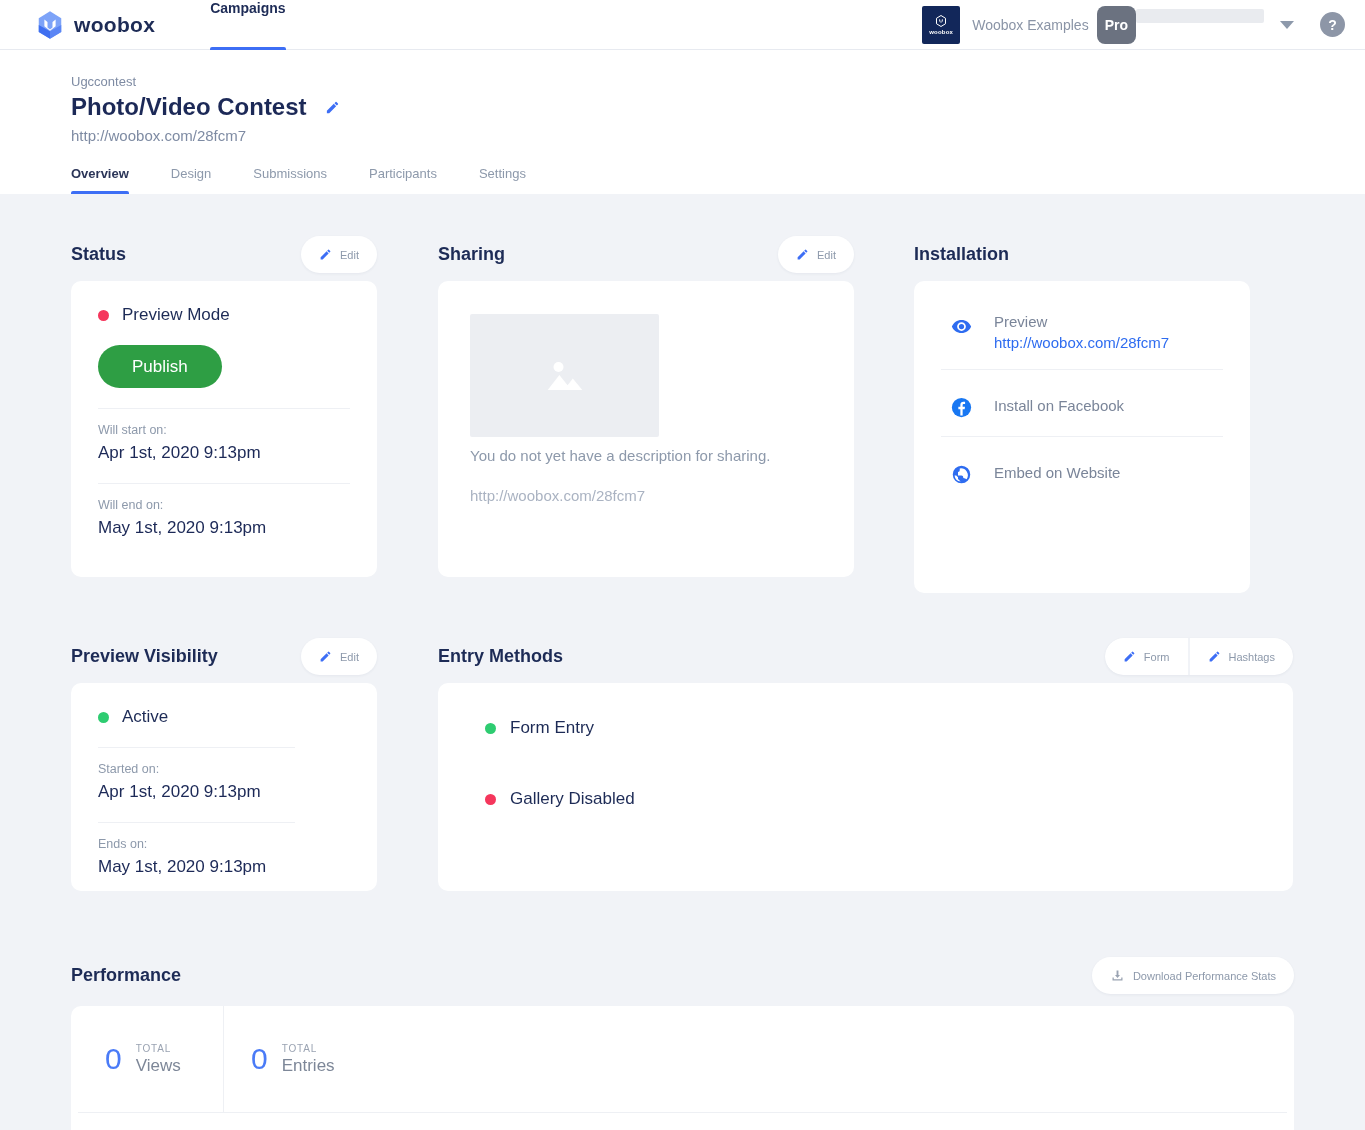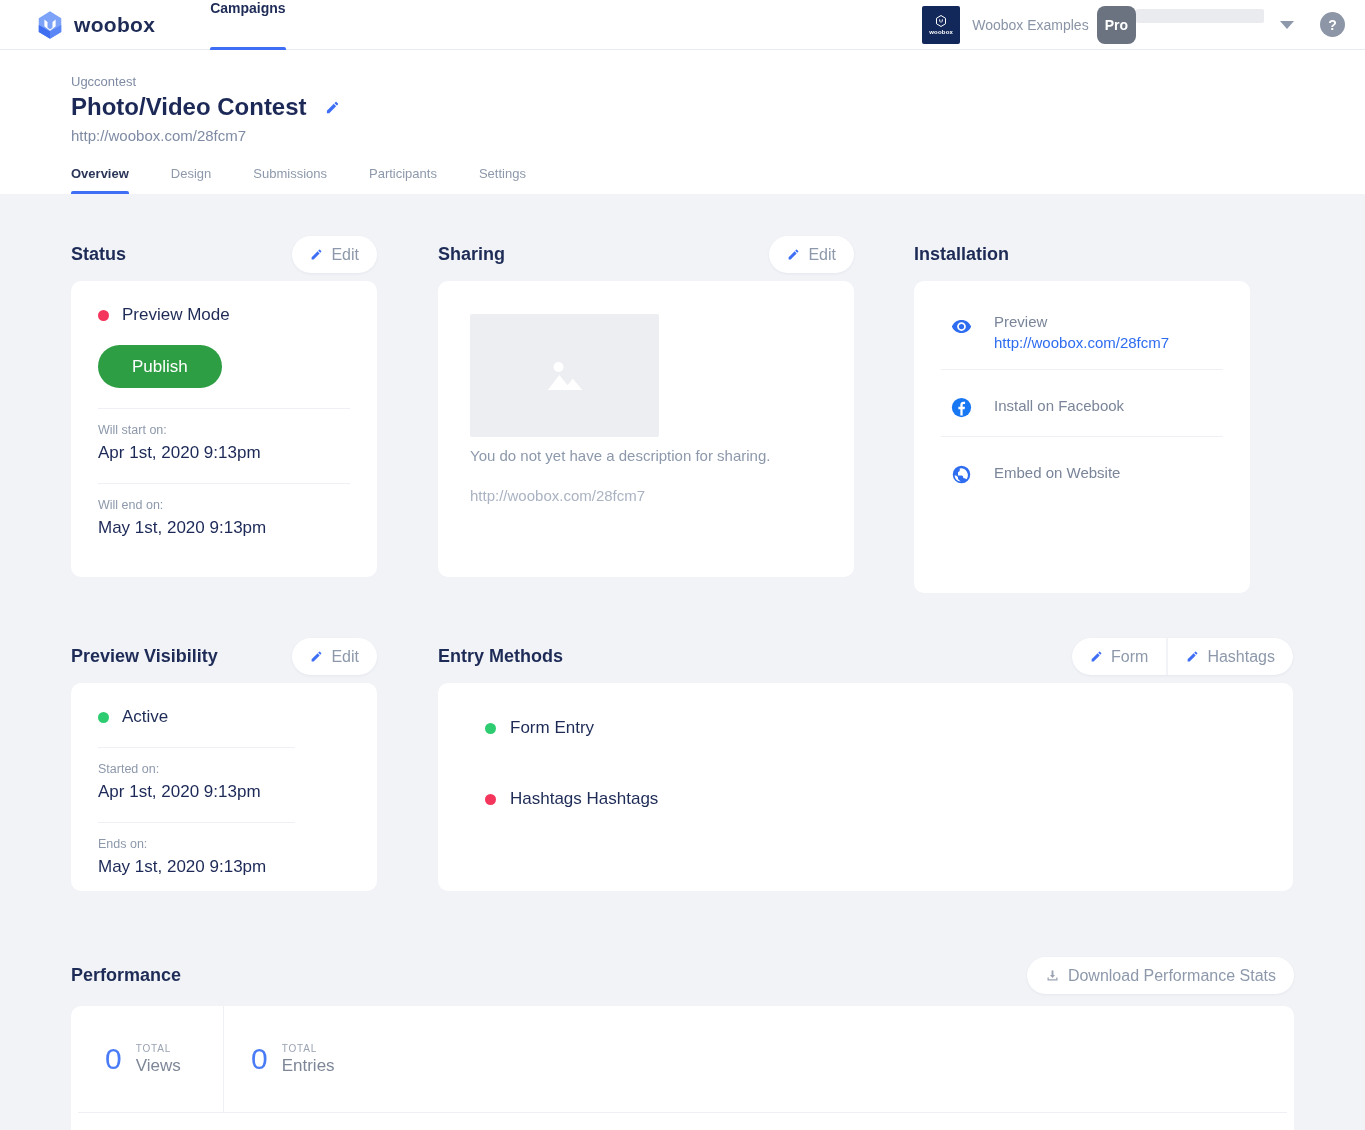--- a/index.html
+++ b/index.html
@@ -52,21 +52,21 @@
   .content { padding:42px 71px 0 71px; }
   .row { display:flex; }
   .col-sm { width:306px; }
   .col-md { width:416px; margin-left:61px; }
   .col-sm2 { width:336px; margin-left:60px; }
   .col-lg { width:855px; margin-left:61px; }
   .section-head { display:flex; align-items:center; justify-content:space-between; height:37px; }
   .section-title { font-size:18px; font-weight:bold; color:#1d2b56; }
   .pill-btn {
     background:#fff; border:none; border-radius:19px; height:37px; padding:16px 18px;
-    display:flex; align-items:center; gap:8px; font-size:16px; color:#8d99ab;
+    display:flex; align-items:center; gap:8px; font-size:11px; color:#8d99ab;
     box-shadow:0 1px 3px rgba(30,43,87,.06); cursor:pointer;
     font-family:inherit;
   }
   .btn-group { display:flex; gap:2px; border-radius:19px; box-shadow:0 1px 3px rgba(30,43,87,.06); overflow:hidden; }
   .btn-group .pill-btn { box-shadow:none; border-radius:0; }
   .btn-group .pill-btn:first-child { border-radius:19px 0 0 19px; }
   .btn-group .pill-btn:last-child { border-radius:0 19px 19px 0; }
   .card { background:#fff; border-radius:10px; margin-top:8px; padding:24px 27px; }
   .card.status-card { height:296px; }
   .card.sharing-card { height:296px; }
@@ -316,21 +316,21 @@
           </button>
         </div>
       </div>
       <div class="card entry-card">
         <div class="entry-item">
           <span class="dot green"></span>
           <span>Form Entry</span>
         </div>
         <div class="entry-item">
           <span class="dot red"></span>
-          <span>Hashtags Hashtags</span>
+          <span>Gallery Disabled</span>
         </div>
       </div>
     </div>
   </div>
 
   <div style="margin-top:66px">
     <div class="section-head">
       <span class="section-title">Performance</span>
       <button class="pill-btn">
         <svg width="15" height="15" viewBox="0 0 24 24" fill="#9aa3b2">

